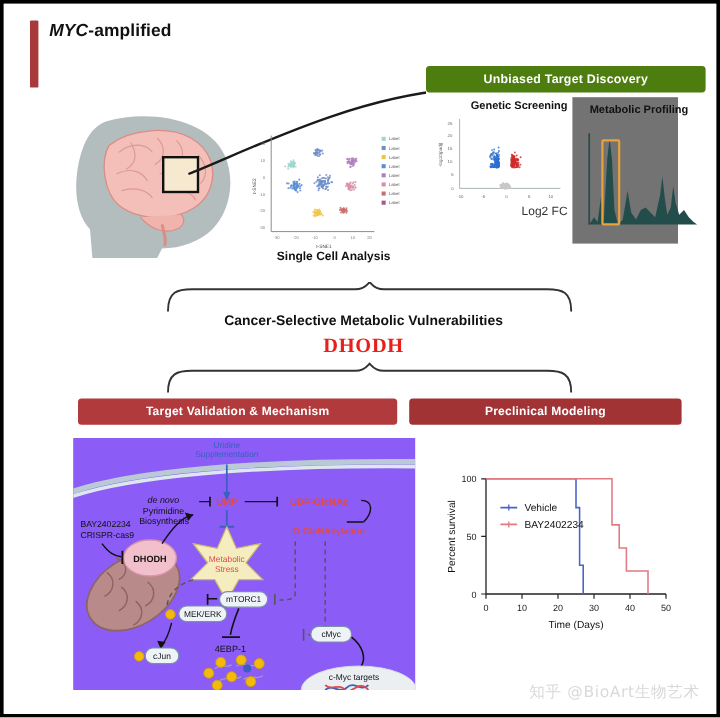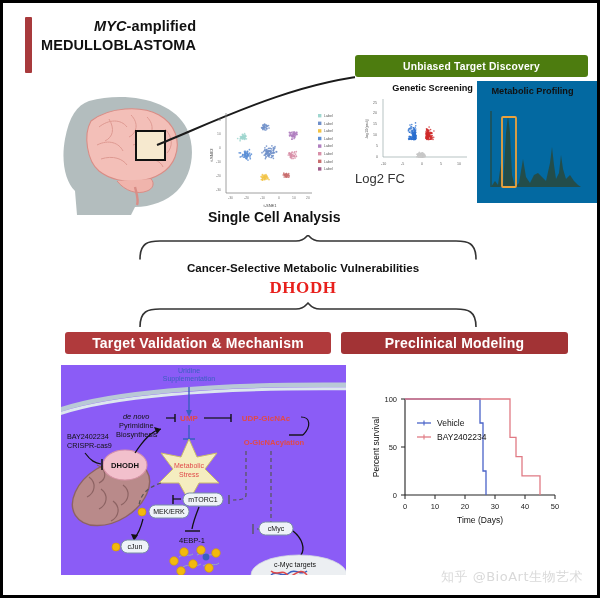--- a/index.html
+++ b/index.html
@@ -16,54 +16,54 @@
   
   #head-panel{position:absolute;left:52px;top:92px;width:165px;height:120px;}
   #tumor-square{position:absolute;left:132px;top:127px;width:27px;height:27px;
      background:#f6e9cf;border:2.2px solid #111;}
 
   
   #lead-arrow{position:absolute;left:150px;top:62px;width:250px;height:100px;}
 
   
   #tsne-panel{position:absolute;left:205px;top:104px;width:140px;height:110px;}
-  #tsne-caption{position:absolute;left:205px;top:206px;width:140px;text-align:left;
-     font-size:14px;font-weight:bold;color:#111;}
+  #tsne-caption{position:absolute;left:205px;top:206px;width:140px;text-align:center;
+     font-size:10px;font-weight:bold;color:#111;}
 
   
   #discovery-box{position:absolute;left:352px;top:52px;width:233px;height:155px;
      background:#fff;}
   .bar-light{background:#4d7c0f;color:#fff;border-radius:3px;
      display:flex;align-items:center;justify-content:center;
      font-size:10.3px;font-weight:bold;letter-spacing:.2px;}
   #discovery-bar{position:absolute;left:0;top:0;width:233px;height:22px;}
   #genetic-title{position:absolute;left:0;top:28px;width:118px;text-align:right;
      font-size:9.2px;font-weight:bold;color:#111;}
   #volcano{position:absolute;left:4px;top:40px;width:112px;height:76px;}
-  #volcano-xlab{position:absolute;left:0;top:116px;width:118px;text-align:left;
-     font-size:13px;color:#333;}
+  #volcano-xlab{position:absolute;left:0;top:116px;width:118px;text-align:right;
+     font-size:10px;color:#333;}
   #metab-card{position:absolute;left:122px;top:26px;width:88px;height:122px;
-     background:#0369a1;padding-left:32px;}
+     background:#737373;}
   #metab-title{position:absolute;left:0;top:5px;width:111px;text-align:center;
      font-size:9.2px;font-weight:bold;color:#111;}
   #chromato{position:absolute;left:8px;top:22px;width:96px;height:92px;}
 
   
   #brace-top{position:absolute;left:135px;top:232px;width:340px;height:26px;}
   #center-text{position:absolute;left:0;top:258px;width:600px;text-align:center;
      font-size:11.6px;font-weight:bold;color:#111;}
   #dhodh{position:absolute;left:0;top:275px;width:600px;text-align:center;
      font-size:17px;font-weight:bold;color:#e8201c;
      font-family:"Liberation Serif",serif;letter-spacing:.6px;}
   #brace-bot{position:absolute;left:135px;top:298px;width:340px;height:26px;}
 
   
   .bar-dark{background:#b03a3c;color:#fff;border-radius:3px;
      display:flex;align-items:center;justify-content:center;
-     font-size:14px;font-weight:bold;letter-spacing:.2px;}
+     font-size:10px;font-weight:bold;letter-spacing:.2px;}
   #bar-validation{position:absolute;left:62px;top:329px;width:266px;height:22px;}
   #bar-preclinical{position:absolute;left:338px;top:329px;width:227px;height:22px;
      background:#a23335;}
 
   
   #pathway{position:absolute;left:58px;top:362px;width:285px;height:210px;
      background:#8b5cf6;overflow:hidden;}
 
   
   #survival{position:absolute;left:356px;top:386px;width:228px;height:160px;}
@@ -74,21 +74,20 @@
 </style>
 </head>
 <body>
 
 <div id="page">
 
   <div id="title-block">
     <div id="title-accent"></div>
     <div id="title-text">
       <div><span class="ital">MYC</span><span>-amplified</span></div>
-      <div>MEDULLOBLASTOMA</div>
     </div>
   </div>
 
   <div id="head-panel">
     <svg width="165" height="120" viewBox="0 0 165 120">
       <path d="M34 6 C70 -4 118 4 132 34 C142 56 136 82 122 96 C112 106 96 112 80 112
                L76 120 L22 120 L20 96 C10 86 6 66 10 44 C14 22 22 10 34 6 Z" fill="#9aa7a8" opacity="0.75"></path>
       <path d="M36 26 C54 12 86 10 104 20 C120 29 126 46 120 62 C115 76 100 84 84 86
                C70 88 54 84 44 76 C32 66 28 40 36 26 Z" fill="#f3bfb8"></path>
       <path d="M36 26 C54 12 86 10 104 20 C120 29 126 46 120 62 C115 76 100 84 84 86

